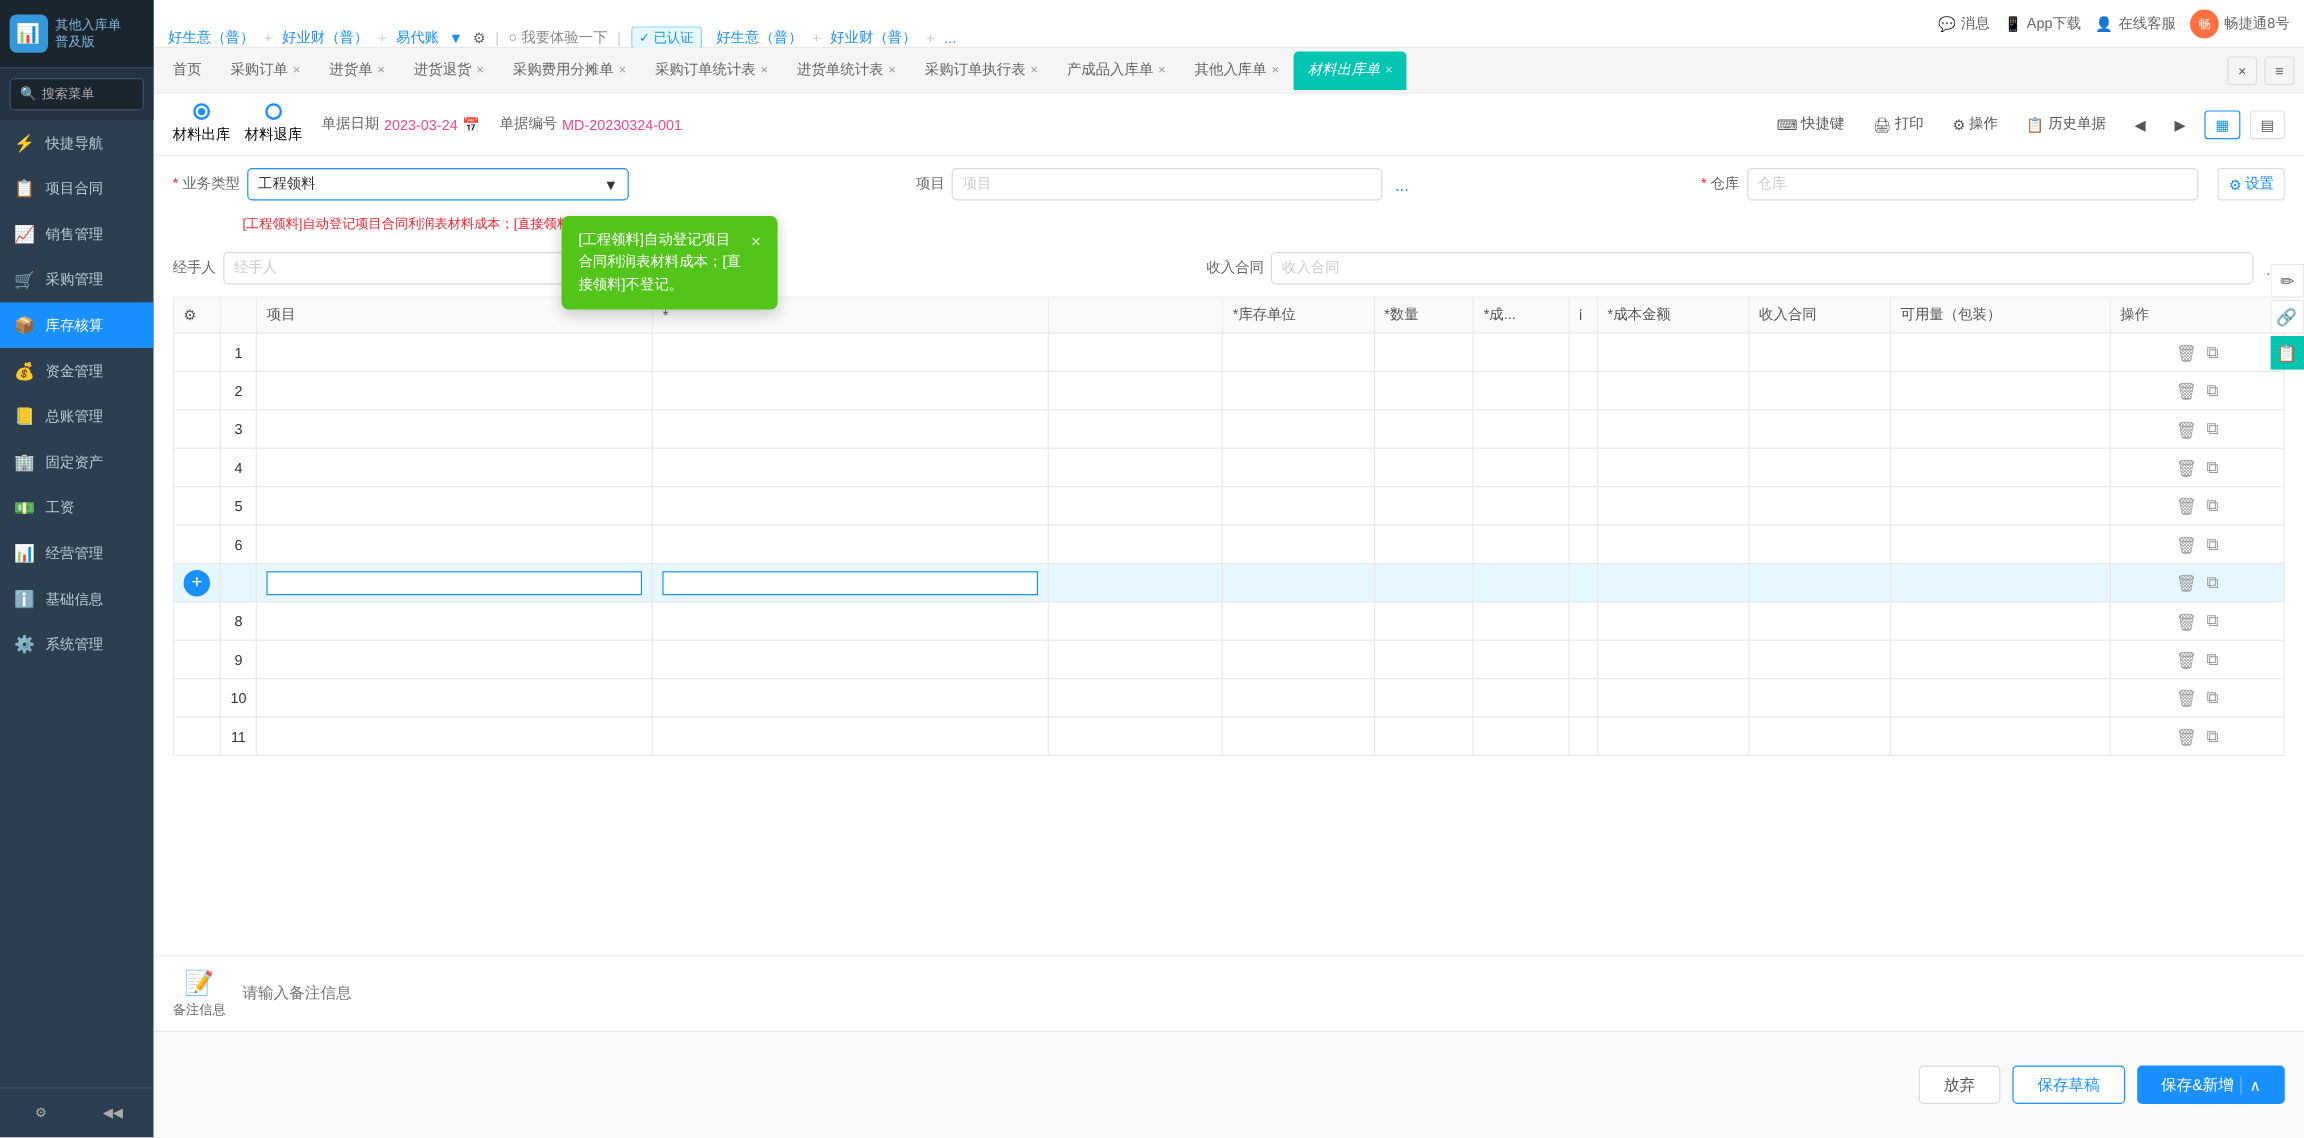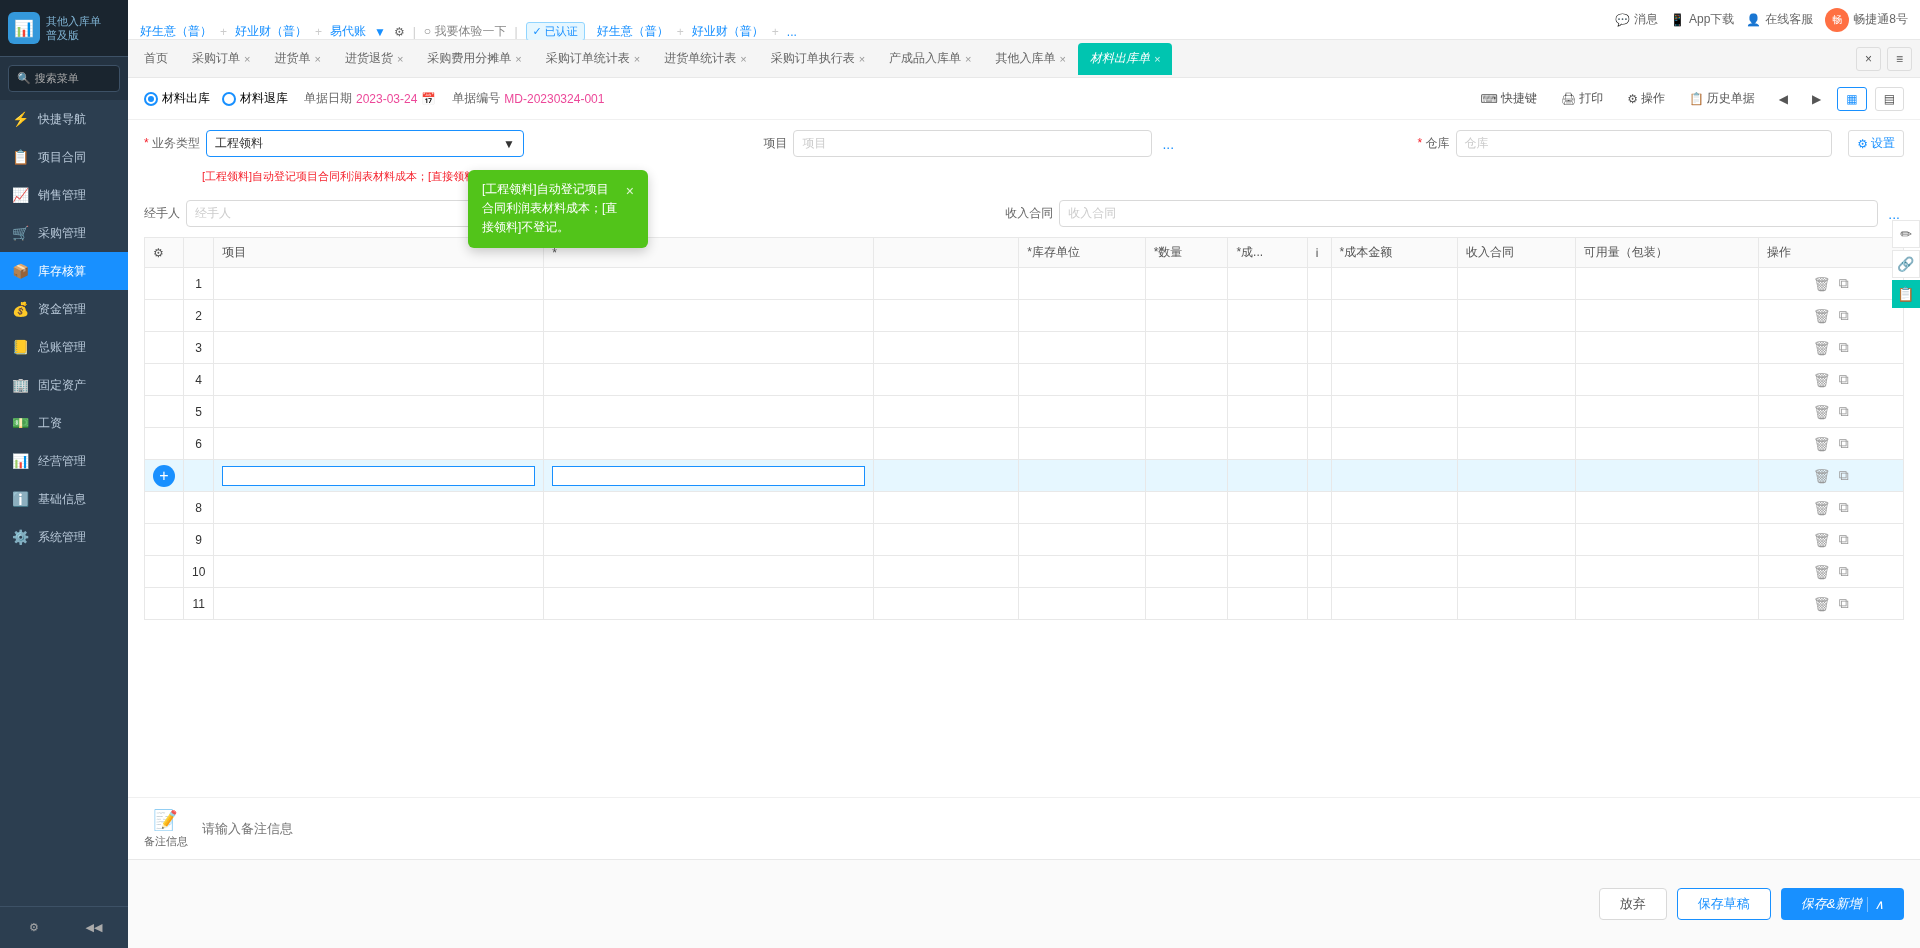--- a/index.html
+++ b/index.html
@@ -42,21 +42,21 @@
     .tab-close { color: #999; font-size: 11px; cursor: pointer; }
     .tab-item.active .tab-close { color: rgba(255,255,255,0.8); }
     .tab-bar-actions { margin-left: auto; display: flex; align-items: center; gap: 6px; padding-right: 4px; }
 
     
     .page-content { flex: 1; background: #fff; overflow-y: auto; display: flex; flex-direction: column; }
 
     
     .form-header { padding: 8px 16px; border-bottom: 1px solid #f0f0f0; display: flex; align-items: center; gap: 16px; }
     .radio-group { display: flex; align-items: center; gap: 12px; }
-    .radio-item { display: flex; align-items: center; gap: 4px; cursor: pointer; }
+    .radio-item { display: flex; align-items: center; gap: 4px; cursor: pointer; flex-direction: column; }
     .radio-dot { width: 14px; height: 14px; border-radius: 50%; border: 2px solid #1890ff; display: flex; align-items: center; justify-content: center; }
     .radio-dot.checked::after { content: ''; width: 6px; height: 6px; border-radius: 50%; background: #1890ff; }
     .date-field { display: flex; align-items: center; gap: 4px; color: #333; }
     .date-value { color: #ec4899; font-size: 12px; }
     .bill-no { display: flex; align-items: center; gap: 4px; color: #333; }
     .toolbar-right { margin-left: auto; display: flex; align-items: center; gap: 8px; }
     .toolbar-btn { display: flex; align-items: center; gap: 3px; padding: 4px 8px; border: none; background: none; cursor: pointer; color: #555; font-size: 12px; }
 
     
     .form-fields { padding: 10px 16px; display: flex; flex-wrap: wrap; gap: 8px 0; }
@@ -89,21 +89,21 @@
     .form-footer { padding: 10px 16px; border-top: 1px solid #f0f0f0; }
     .notes-section { display: flex; align-items: flex-start; gap: 10px; }
     .notes-icon { color: #1890ff; font-size: 20px; display: flex; flex-direction: column; align-items: center; gap: 2px; }
     .notes-label { font-size: 11px; color: #666; }
     .notes-input { flex: 1; border: none; outline: none; color: #7f1d1d; font-size: 13px; padding: 4px; min-height: 40px; }
 
     
     .bottom-bar { padding: 28px 16px; background: #fafafa; border-top: 1px solid #e8e8e8; display: flex; justify-content: flex-end; gap: 10px; }
     .btn-discard { padding: 6px 20px; border: 1px solid #d9d9d9; border-radius: 4px; background: #fff; cursor: pointer; color: #555; font-size: 13px; }
     .btn-save-draft { padding: 6px 20px; border: 1px solid #1890ff; border-radius: 4px; background: #fff; cursor: pointer; color: #1890ff; font-size: 13px; }
-    .btn-save-new { padding: 6px 20px; border: none; border-radius: 4px; background: #1890ff; cursor: pointer; color: #fff; font-size: 13px; display: flex; align-items: center; gap: 4px; font-style: italic; }
+    .btn-save-new { padding: 6px 20px; border: none; border-radius: 4px; background: #1890ff; cursor: pointer; color: #fff; font-size: 13px; display: flex; align-items: center; gap: 4px; }
 
     
     .right-panel { position: fixed; right: 0; top: 200px; display: flex; flex-direction: column; gap: 2px; z-index: 50; }
     .right-panel-btn { width: 28px; height: 28px; background: #fff; border: 1px solid #e8e8e8; display: flex; align-items: center; justify-content: center; cursor: pointer; color: #666; font-size: 14px; }
 
     
     .table-settings-col { width: 30px; text-align: center; color: #999; cursor: pointer; }
 
     
     .form-fields-wrapper { position: relative; }

